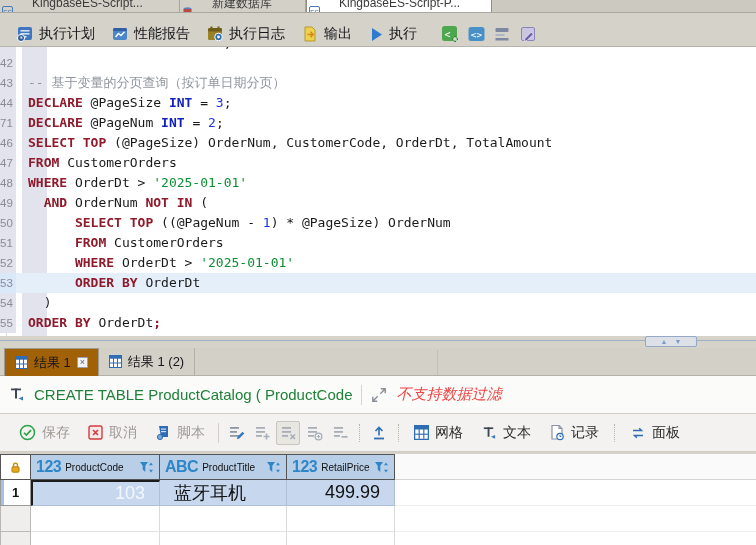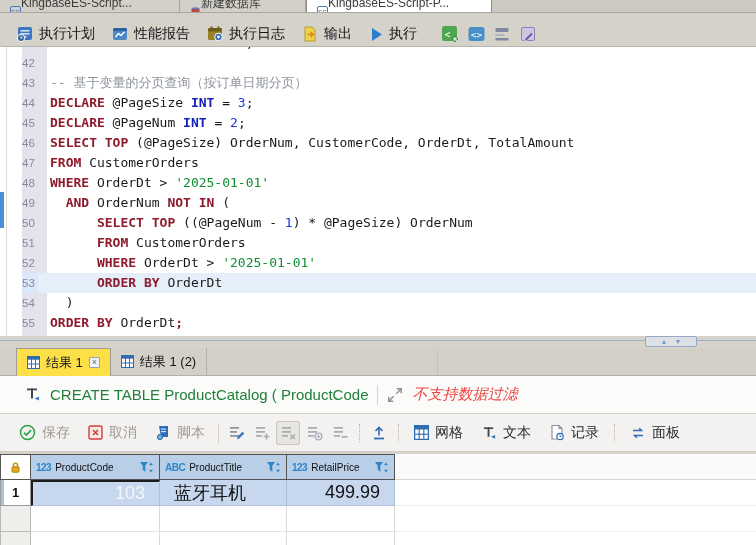--- a/index.html
+++ b/index.html
@@ -2,85 +2,85 @@
 <html><head>
 <meta charset="utf-8">
 <style>
   *{box-sizing:border-box;margin:0;padding:0}
   html,body{margin:0;padding:0}
   body{background:#9a9a9a;font-family:"Liberation Sans",sans-serif}
   .app{position:relative;width:756px;height:545px;background:#d5d2ca;overflow:hidden}
 
   
   .wintabs{position:absolute;left:0;top:0;width:756px;height:13px;background:#ccc9c1;border-bottom:1px solid #aaa79f;display:flex;overflow:hidden}
-  .wtab{position:relative;height:13px;display:flex;align-items:flex-end;gap:0;padding:0 10px;background:#d3d0c8;border-right:1px solid #a8a59d;overflow:hidden}
+  .wtab{position:relative;height:13px;display:flex;align-items:flex-end;gap:19px;padding:0 2px;background:#d3d0c8;border-right:1px solid #a8a59d;overflow:hidden}
   .wtab.active{background:#fff;border-left:1px solid #8f8c84;border-right:1px solid #8f8c84}
   .wtab .wicon{width:11px;height:11px;flex:none;margin-bottom:-4px}
   .wtab .wlabel{font-size:12px;line-height:19px;color:#3a3a3a;white-space:nowrap}
 
   
   .mtoolbar{position:absolute;left:0;top:13px;width:756px;height:34px;background:#d5d2ca;border-bottom:1px solid #b7b4ac;display:flex;align-items:flex-end;padding-left:8px}
   .tbtn{display:flex;align-items:center;gap:5px;padding:3px 8px;font-size:14px;color:#15151a;border-radius:2px;cursor:default}
   .tbtn svg{display:block}
   .ibtn{display:flex;align-items:center;justify-content:center;width:26px;height:24px;border-radius:2px}
 
   
   .editor{position:absolute;left:0;top:47px;width:756px;height:289px;background:#fff;overflow:hidden}
   .edgeline{position:absolute;left:6px;top:0;width:1px;height:100%;background:#dedcd7}
   .gutterbg{position:absolute;left:22px;top:0;width:25px;height:100%;background:#e3e3ee}
   .execmark{position:absolute;left:0;top:145px;width:4px;height:36px;background:#4a90d9}
   .lines{position:absolute;left:0;top:-14px;right:0}
   .cl{display:flex;height:20px;line-height:20px}
-  .ln{flex:none;width:16px;margin-left:22px;background:#e3e3ee;color:#8a8a96;font-size:11.5px;text-align:right;padding-right:5px;font-family:"Liberation Sans",sans-serif}
+  .ln{flex:none;width:16px;background:#e3e3ee;color:#8a8a96;font-size:11.5px;text-align:right;padding-right:5px;font-family:"Liberation Sans",sans-serif}
   .cd{flex:1;padding-left:12px;white-space:pre;font-family:"DejaVu Sans Mono",monospace;font-size:13px;color:#1a1a1a}
   .cl.hl .ln{background:#d9e9f9}
   .cl.hl .cd{background:#e4effa}
   .tk-kw{color:#8e1a2b;font-weight:bold}
   .tk-typ{color:#1222bb;font-weight:bold}
   .tk-num{color:#1a35e0}
   .tk-str{color:#0f8f33}
   .tk-cmt{color:#8f959e}
   .tk-pl{color:#1a1a1a}
 
   
   .splitter{position:absolute;left:0;top:336px;width:756px;height:12px;background:#d6d3cb}
   .splitline{position:absolute;left:0;top:4px;width:100%;height:1px;background:#9fb1c6}
   .splitctl{position:absolute;left:645px;top:0;width:52px;height:11px;background:#dde1e7;border:1px solid #93a9c6;border-radius:2px;display:flex;align-items:center;justify-content:center;gap:7px}
   .splitctl span{font-size:7px;line-height:7px;color:#7b9cc9}
 
   
   .rtabs{position:absolute;left:0;top:348px;width:756px;height:28px;background:#d3d0c8;border-bottom:1px solid #b3b0a8;display:flex;align-items:flex-end}
   .rtab{height:27px;display:flex;align-items:center;gap:6px;padding:0 10px;font-size:13px;color:#15151a;border-right:1px solid #b3b0a8;background:#d3d0c8}
-  .rtab.active{background:#fde047;border:1px solid #9f9c94;border-bottom:none;height:28px;margin-bottom:-1px;margin-left:16px}
+  .rtab.active{background:#a16207;border:1px solid #9f9c94;border-bottom:none;height:28px;margin-bottom:-1px;margin-left:4px}
   .closebox{display:inline-flex;align-items:center;justify-content:center;width:11px;height:11px;border:1px solid #9aa0ad;border-radius:1px;font-size:9px;line-height:9px;color:#5a6270;background:#f2f3f5}
   .rtabdiv{position:absolute;left:437px;top:2px;width:1px;height:25px;background:#c2bfb7}
 
   
-  .infobar{position:absolute;left:0;top:376px;width:756px;height:38px;background:#fbfbfa;border-bottom:1px solid #d2cfc7;display:flex;align-items:center;padding-left:24px;gap:9px}
+  .infobar{position:absolute;left:0;top:376px;width:756px;height:38px;background:#fbfbfa;border-bottom:1px solid #d2cfc7;display:flex;align-items:center;padding-left:8px;gap:9px}
   .query{font-size:15px;color:#21803a;white-space:nowrap}
   .notice{font-size:15px;color:#ef4444;font-style:italic;white-space:nowrap}
   .vsep{width:1px;height:20px;background:#d8d5cd}
 
   
   .rtoolbar{position:absolute;left:0;top:414px;width:756px;height:38px;background:#f3f2f0;border-bottom:1px solid #cfccc5;display:flex;align-items:center;padding-left:10px;overflow:hidden}
   .rtb{display:flex;align-items:center;gap:6px;padding:0 9px;font-size:14px;white-space:nowrap;border-radius:2px}
   .lbl-dis{color:#9d9a95}
   .lbl{color:#2b2b2b}
   .sep{width:1px;height:20px;background:#d4d1ca;margin:0 4px}
   .dotsep{width:1px;height:18px;border-left:1px dotted #b5b2aa;margin:0 6px}
   .sbtn{display:flex;align-items:center;justify-content:center;width:24px;height:24px;border-radius:2px;margin:0 1px}
   .sbtn.pressed{background:#e8e6e1;border:1px solid #c9c6bf}
 
   
   .grid{position:absolute;left:0;top:452px;width:756px;height:93px;background:#fff;overflow:hidden}
   .gtop{height:2px;background:#d5d2ca}
   .ghead{display:flex;height:26px}
   .gcorner{flex:none;width:31px;background:#fff;border:1px solid #555;display:flex;align-items:center;justify-content:center}
   .gcol{flex:none;display:flex;align-items:center;gap:4px;background:#b9cfe7;border-top:1px solid #555;border-right:1px solid #555;border-bottom:1px solid #555;padding:0 5px}
-  .ctype{color:#2e86c8;font-size:10px;font-weight:bold;letter-spacing:-0.5px}
+  .ctype{color:#2e86c8;font-size:16px;font-weight:bold;letter-spacing:-0.5px}
   .cname{font-size:10px;color:#101010}
   .cfilter{margin-left:auto;display:flex;align-items:center}
   .gheadrest{flex:1;background:#fafafa;border-bottom:1px solid #d4d4d4}
   .grow{display:flex;height:26px}
   .gnum{flex:none;width:31px;display:flex;align-items:center;justify-content:center;font-size:13px;font-weight:bold;color:#111;background:#fff;border:1px solid #9a9a9a;border-top:none;position:relative}
   .grow.empty .gnum{background:#f0eeec;border-color:#bab8b4;border-top:none}
   .gcell{flex:none;display:flex;align-items:center;padding:0 14px;font-size:18px;color:#111;overflow:hidden}
   .grow.sel .gcell{background:#c6d7ee;border-right:1px solid #aebfd8;border-bottom:1px solid #aebfd8}
   .gcell.selcell{background:#6d93c3;color:#f3f6fb;border:2px solid #1c1c1c;justify-content:flex-end}
   .gcell.right{justify-content:flex-end}
@@ -206,21 +206,21 @@
         </div>
         <div class="cl">
           <span class="ln">43</span>
           <span class="cd"><span class="tk-cmt">-- 基于变量的分页查询（按订单日期分页）</span></span>
         </div>
         <div class="cl">
           <span class="ln">44</span>
           <span class="cd"><span class="tk-kw">DECLARE</span><span class="tk-pl"> @PageSize </span><span class="tk-typ">INT</span><span class="tk-pl"> = </span><span class="tk-num">3</span><span class="tk-pl">;</span></span>
         </div>
         <div class="cl">
-          <span class="ln">45</span>
+          <span class="ln">71</span>
           <span class="cd"><span class="tk-kw">DECLARE</span><span class="tk-pl"> @PageNum </span><span class="tk-typ">INT</span><span class="tk-pl"> = </span><span class="tk-num">2</span><span class="tk-pl">;</span></span>
         </div>
         <div class="cl">
           <span class="ln">46</span>
           <span class="cd"><span class="tk-kw">SELECT TOP</span><span class="tk-pl"> (@PageSize) OrderNum, CustomerCode, OrderDt, TotalAmount</span></span>
         </div>
         <div class="cl">
           <span class="ln">47</span>
           <span class="cd"><span class="tk-kw">FROM</span><span class="tk-pl"> CustomerOrders</span></span>
         </div>

